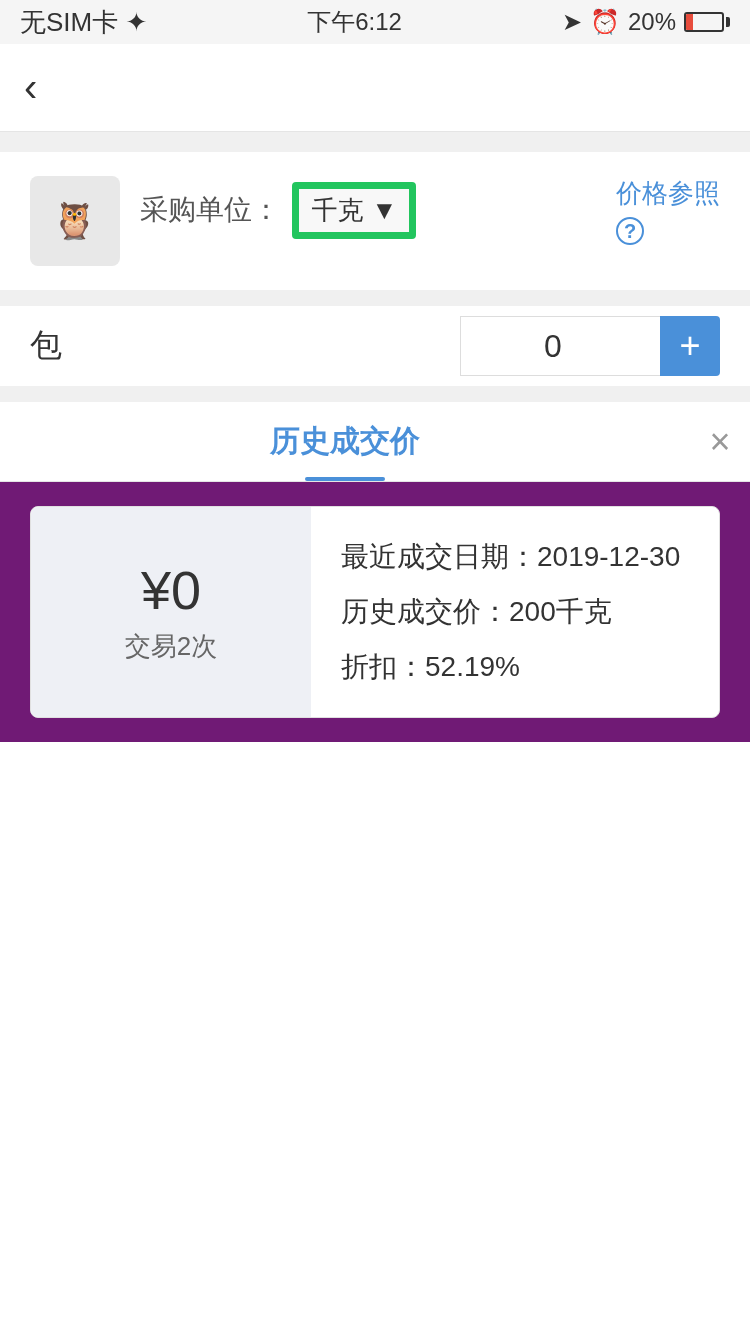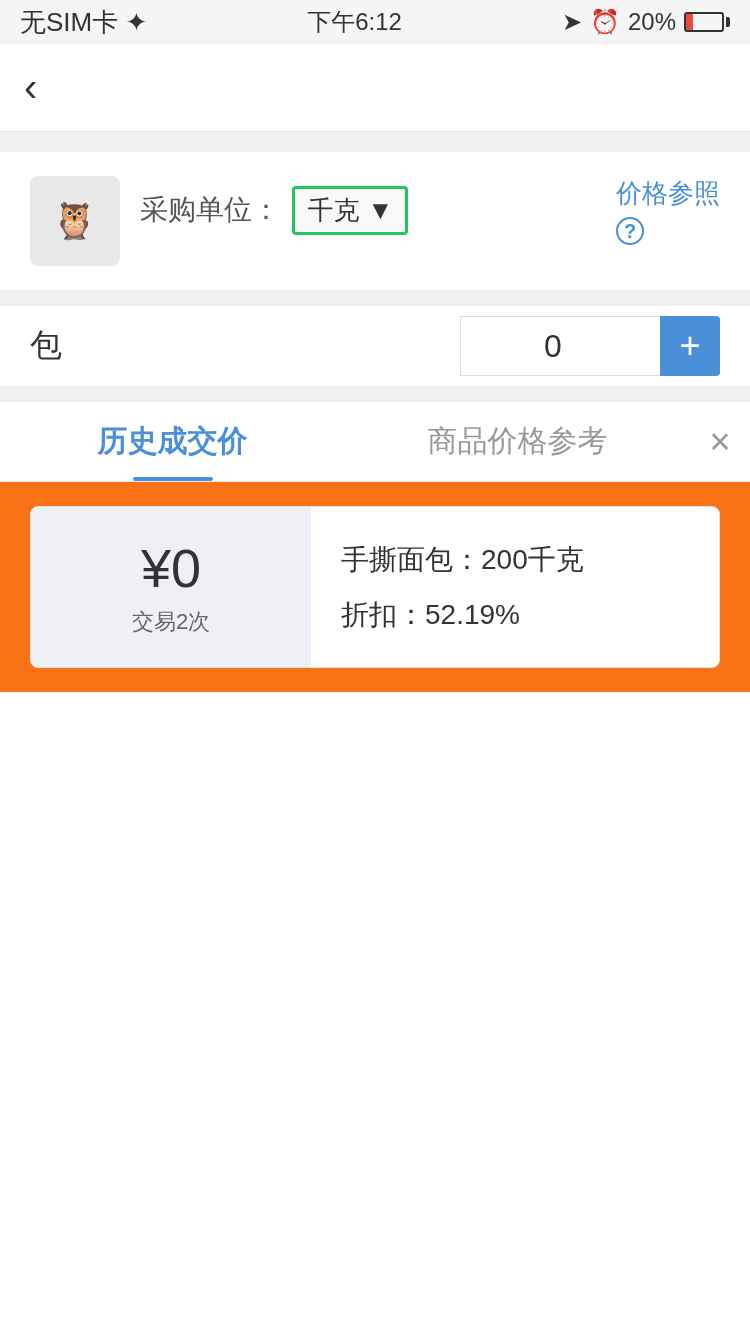--- a/index.html
+++ b/index.html
@@ -150,21 +150,21 @@
       justify-content: space-between;
       gap: 20px;
     }
     .unit-label {
       font-size: 28px;
       color: #555;
     }
     .unit-select {
       display: inline-flex;
       align-items: center;
-      border: 3px solid #22c55e;
+      border: 7px solid #22c55e;
       border-radius: 4px;
       padding: 4px 12px;
       font-size: 26px;
       color: #333;
       background: #f8f8f8;
       cursor: pointer;
       gap: 8px;
       margin-left: 8px;
     }
     .price-ref {
@@ -241,21 +241,21 @@
       font-size: 36px;
       display: flex;
       align-items: center;
       justify-content: center;
       cursor: pointer;
       border-radius: 0 4px 4px 0;
     }
 
     
     .tab-panel {
-      background: #f97316;
+      background: #701a75;
       margin-top: 16px;
     }
     .tab-bar {
       background: #fff;
       display: flex;
       align-items: center;
       height: 80px;
       border-bottom: 1px solid #e5e5e5;
     }
     .tab-item {
@@ -316,21 +316,21 @@
       align-items: center;
       justify-content: center;
       padding: 30px 20px;
     }
     .history-price {
       font-size: 54px;
       color: #333;
       font-weight: 500;
     }
     .history-trades {
-      font-size: 22px;
+      font-size: 26px;
       color: #666;
       margin-top: 8px;
     }
     .history-right {
       flex: 1;
       padding: 30px 30px;
       display: flex;
       flex-direction: column;
       justify-content: center;
       gap: 16px;
@@ -405,33 +405,31 @@
     <input class="quantity-input" type="number" value="0" style="">
     <div class="quantity-plus">+</div>
   </div>
 </div>
 
 <div class="tab-panel">
   <div class="tab-bar">
     <div class="tab-item active">
       <span class="tab-item-label">历史成交价</span>
     </div>
-    <div class="tab-item">
-      <span class="tab-item-label">商品价格参考</span>
-    </div>
     <div class="tab-close">×</div>
   </div>
 
   <div class="history-content">
     <div class="history-card">
       <div class="history-left">
         <div class="history-price">¥0</div>
         <div class="history-trades">交易2次</div>
       </div>
       <div class="history-right">
-        <div class="history-detail-row">手撕面包：200千克</div>
+        <div class="history-detail-row">最近成交日期：2019-12-30</div>
+        <div class="history-detail-row">历史成交价：200千克</div>
         <div class="history-detail-row">折扣：52.19%</div>
       </div>
     </div>
   </div>
 </div>
 
 <div class="main-white"></div>
 
 </body></html>

